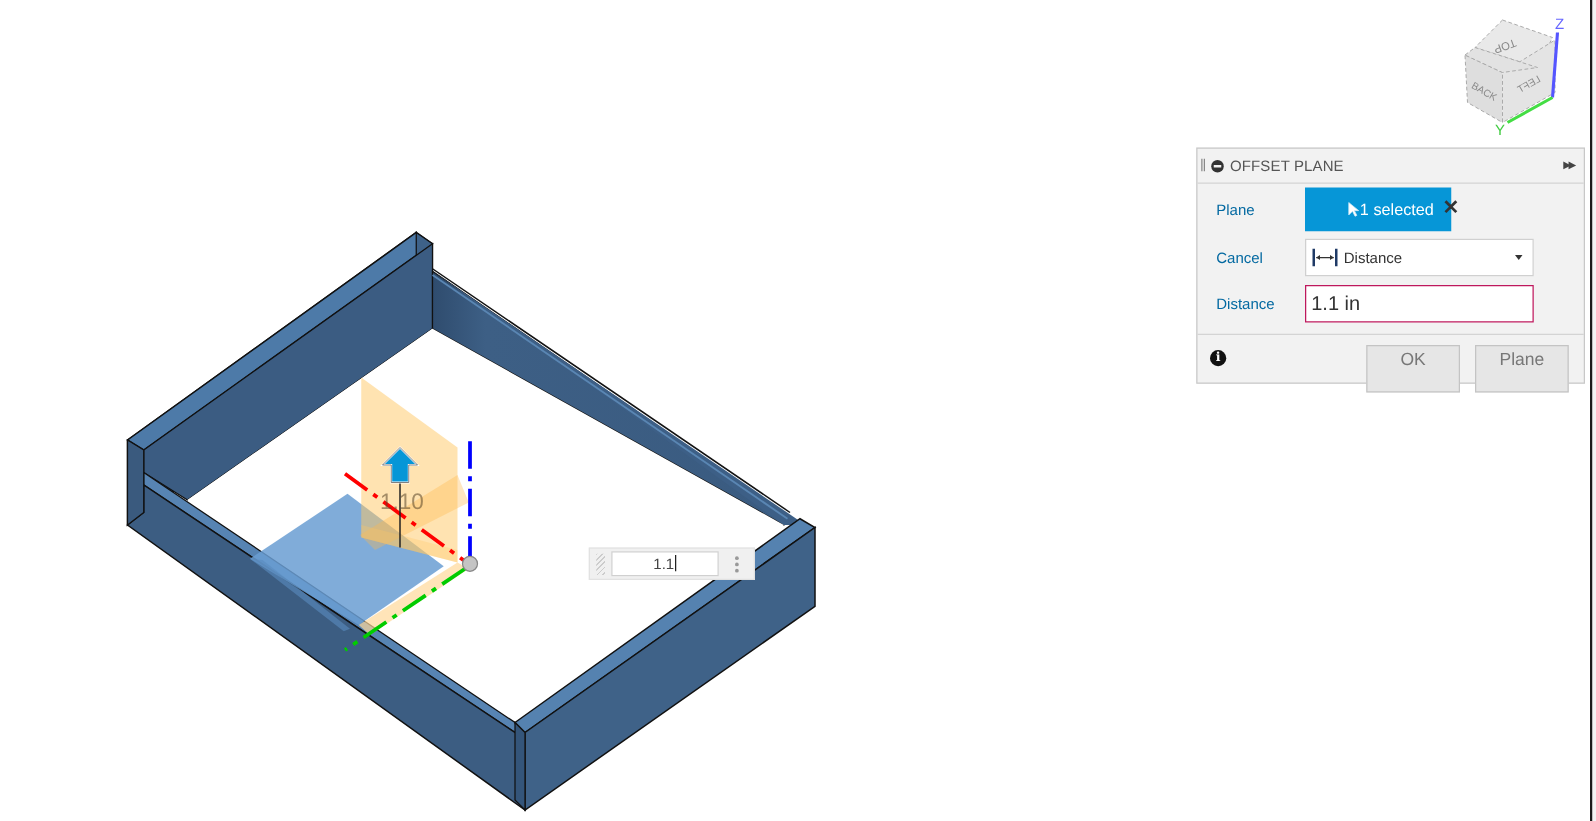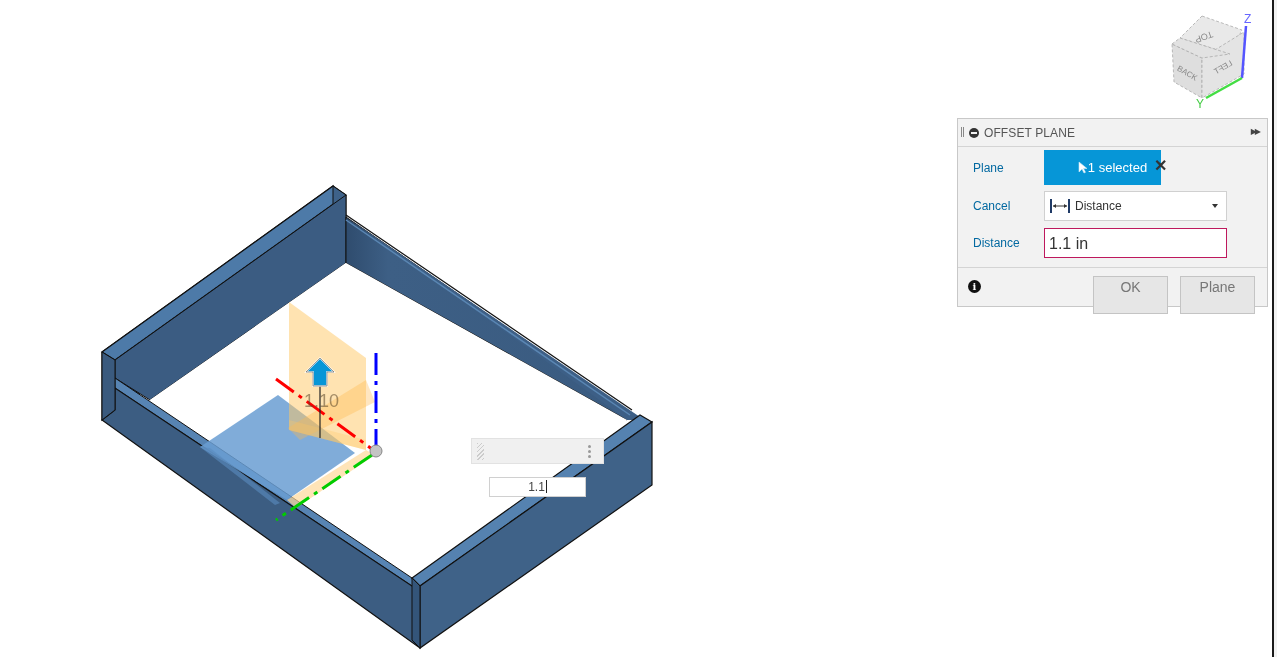--- a/index.html
+++ b/index.html
@@ -42,22 +42,22 @@
   .btn { position:absolute; top:8px; height:38px; background:#e6e6e6; border:1px solid #c4c4c4;
          box-sizing:border-box; font-size:14px; color:#777; text-align:center; line-height:20px; }
   .ok-btn { left:135px; width:75px; }
   .cancel-btn { left:222px; width:75px; }
 
   
   #canvas-input { position:absolute; left:471px; top:438px; width:133px; height:26px; background:#f0f0f0;
                   border:1px solid #e2e2e2; box-sizing:border-box; }
   #canvas-input .grip2 { position:absolute; left:5px; top:4px; width:7px; height:17px;
                          background:repeating-linear-gradient(135deg,#ccc 0 1px,transparent 1px 3px); }
-  #canvas-input .val { position:absolute; left:17px; top:2px; width:97px; height:20px; background:#fff;
-                       border:1px solid #d0d0d0; box-sizing:border-box; text-align:center; font-size:12px; color:#444; line-height:18px;margin-top:36px; }
+  #canvas-input .val { position:absolute; left:17px; top:2px; width:86px; height:20px; background:#fff;
+                       border:1px solid #d0d0d0; box-sizing:border-box; text-align:center; font-size:12px; color:#444; line-height:18px; }
   #canvas-input .cursor { display:inline-block; width:1px; height:13px; background:#222; vertical-align:-2px; margin-left:1px; }
   #canvas-input .more { position:absolute; left:114px; top:4px; width:6px; height:18px; }
   #canvas-input .more i { display:block; width:3px; height:3px; border-radius:50%; background:#999; margin:2px auto; }
   #dim-label { position:absolute; left:304px; top:391px; font-size:18px; color:rgba(90,70,40,0.55); }
 </style>
 </head>
 <body>
 
 <div id="viewport">
   <svg class="scene" width="1272" height="657" viewBox="0 0 1272 657">

